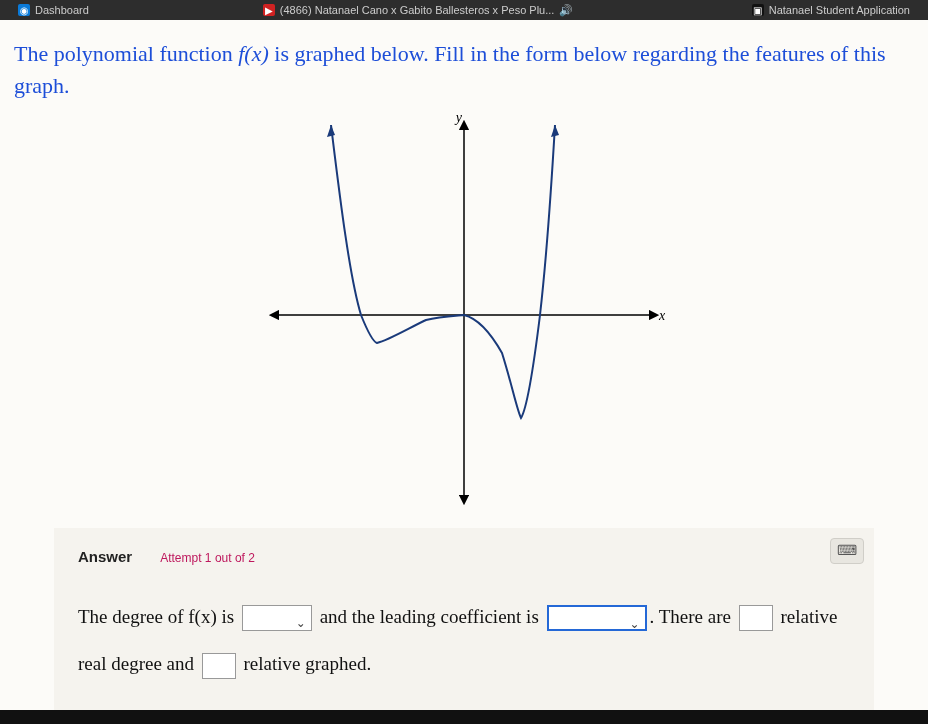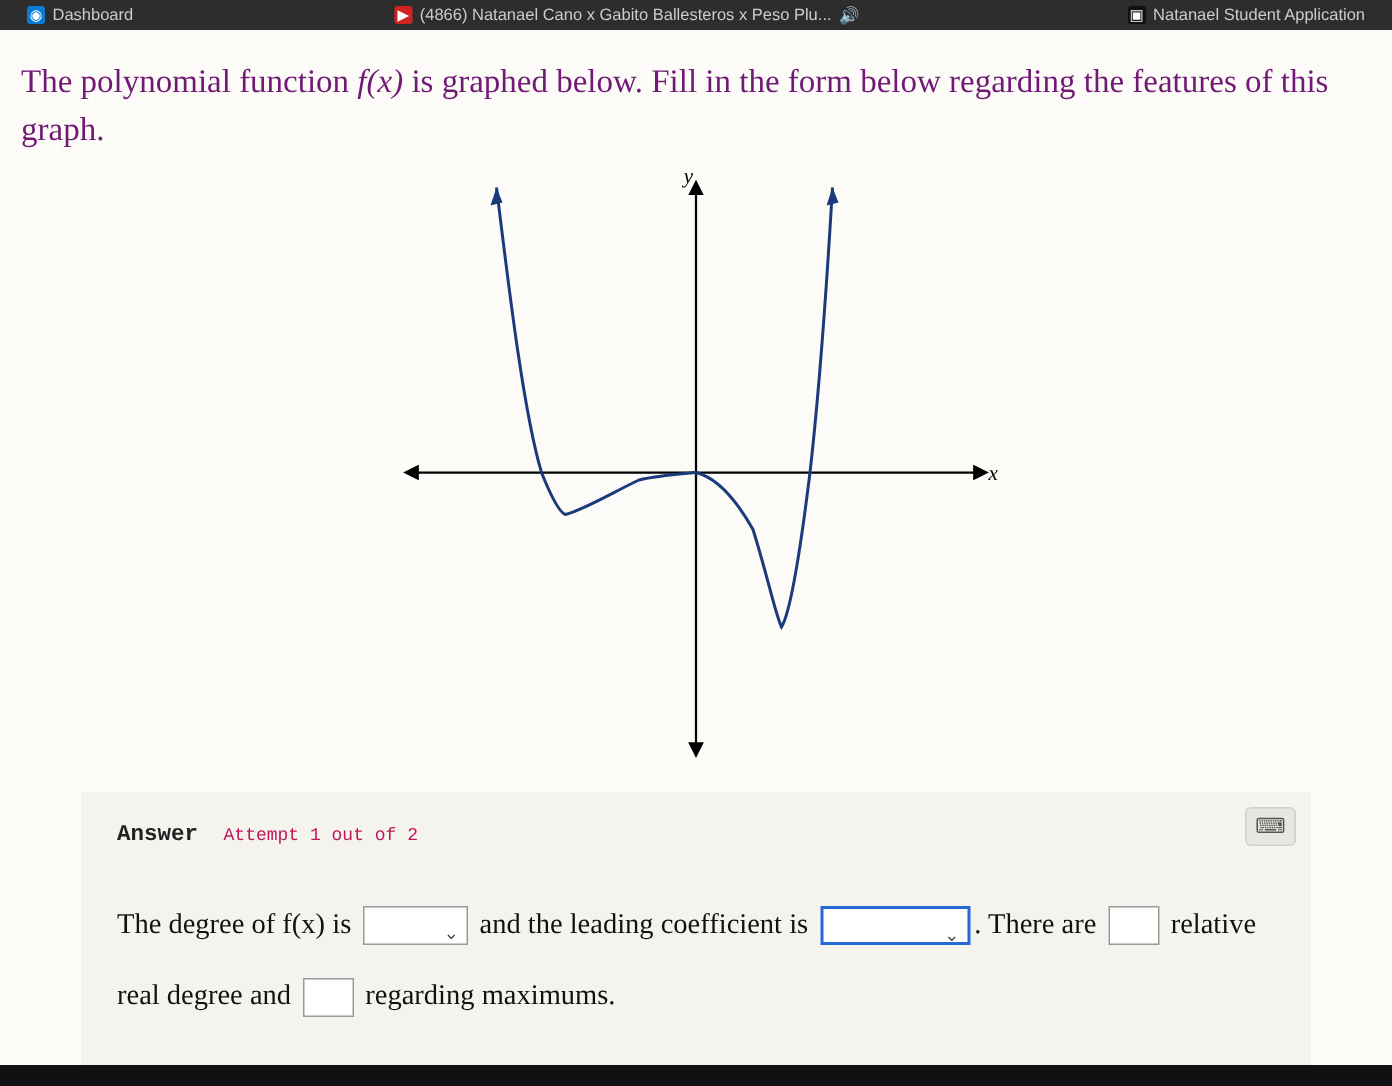--- a/index.html
+++ b/index.html
@@ -42,42 +42,42 @@
     .sound-icon { font-size:11px; color:#ccc; }
     .content {
       background: #fcfbf8;
       padding: 18px 14px 0 14px;
       height: calc(100% - 20px);
       position: relative;
     }
     .prompt {
       font-size: 22px;
       line-height: 1.45;
-      color: #701a75;
+      color: #1d4ed8;
     }
     .prompt .fx { font-style: italic; }
     .graph-wrap {
       display: flex;
       justify-content: center;
       margin-top: 8px;
     }
     svg.graph { width: 420px; height: 400px; }
     .answer-box {
       background: #f5f3ee;
       margin: 18px 40px 0 40px;
       padding: 20px 24px 30px 24px;
       position: relative;
     }
     .answer-head {
-      font-family: Liberation Mono, monospace;
+      font-family: Liberation Sans, sans-serif;
       font-size: 15px;
       color: #222;
       display: flex;
       align-items: baseline;
-      gap: 17px;
+      gap: 28px;
       margin-bottom: 28px;
     }
     .answer-head .label { font-weight: 700; }
     .answer-head .attempt { color: #be185d; font-size: 12px; }
     .keyboard-btn {
       position: absolute;
       top: 10px; right: 10px;
       width: 34px; height: 26px;
       background: #e8e6e0;
       border: 1px solid #d0cec8;
@@ -182,19 +182,19 @@
     <div class="keyboard-btn">⌨</div>
     <div class="answer-head">
       <span class="label">Answer</span>
       <span class="attempt">Attempt 1 out of 2</span>
     </div>
     <div class="sentence">
       <span>The degree of f(x) is </span><span class="dropdown"></span>
       <span> and the leading coefficient is </span><span class="dropdown wide focused"></span><span>. There are </span><span class="textinput"></span>
       <span> relative</span><br>
       <span>real degree and </span><span class="textinput"></span>
-      <span> regarding maximums.</span>
+      <span> relative graphed.</span>
     </div>
   </div>
 
   <div class="submit-btn"></div>
   <div class="bottom-strip"></div>
 </div>
 
 </body></html>

